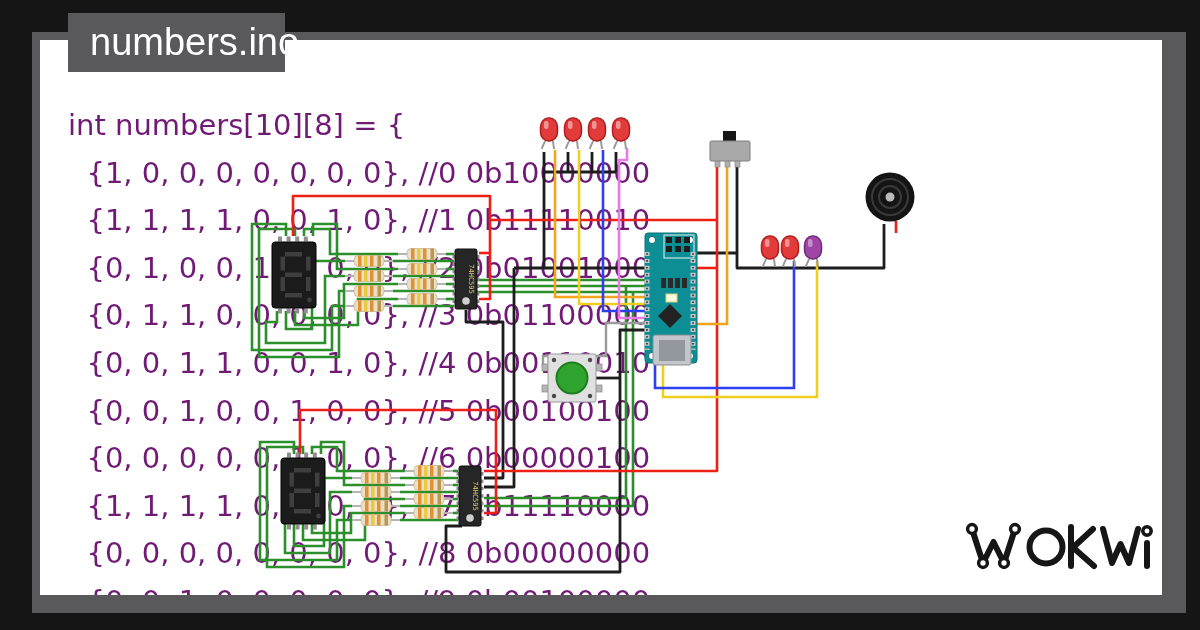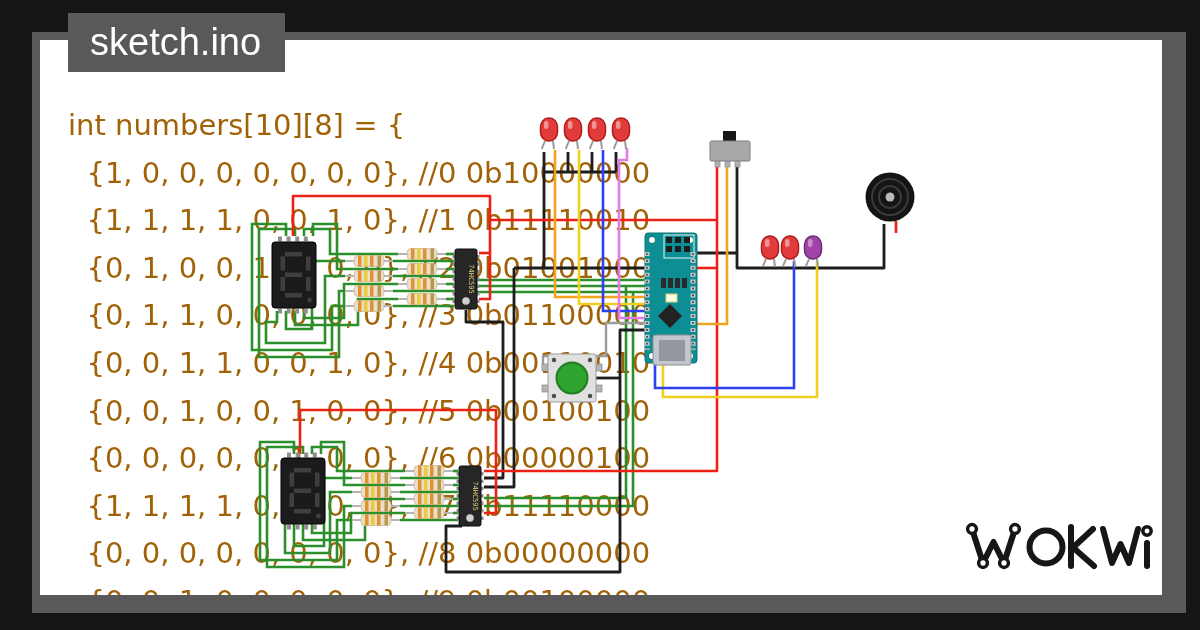--- a/index.html
+++ b/index.html
@@ -1,21 +1,21 @@
 <!DOCTYPE html>
 <html><head>
 <meta charset="utf-8">
 <style>
   html,body{margin:0;padding:0;background:#151515;}
   .stage{position:relative;width:1200px;height:630px;background:#151515;overflow:hidden;
          font-family:"DejaVu Sans",sans-serif;}
   .frame-shadow{position:absolute;left:32px;top:32px;width:1154px;height:581px;background:#59595c;}
   .canvas{position:absolute;left:40px;top:40px;width:1122px;height:555px;background:#ffffff;overflow:hidden;}
   .code{position:absolute;left:28px;top:62px;font-size:29px;line-height:47.6px;
-        color:#a16207;white-space:pre;letter-spacing:0;}
+        color:#701a75;white-space:pre;letter-spacing:0;}
   .circuit{position:absolute;left:0;top:0;z-index:2;}
   .tab{position:absolute;left:68px;top:13px;width:217px;height:59px;background:#59595c;z-index:3;
        color:#ffffff;font-size:38px;line-height:58px;padding-left:22px;box-sizing:border-box;
        font-family:"Liberation Sans",sans-serif;}
   .sr{position:absolute;width:1px;height:1px;overflow:hidden;clip:rect(0 0 0 0);}
 </style>
 </head>
 <body>
 
 <div class="stage">
@@ -261,16 +261,16 @@
         <circle cx="10" cy="17" r="4.4"></circle>
         <circle cx="53" cy="17" r="4.4"></circle>
         <circle cx="21" cy="51" r="4.4"></circle>
         <circle cx="42" cy="51" r="4.4"></circle>
         <circle cx="185" cy="19" r="4.2"></circle>
       </g>
     </g>
   </svg>
 
   <div class="tab">
-    <span>sketch.ino</span>
+    <span>numbers.ino</span>
   </div>
   <span class="sr">WOKWI</span>
 </div>
 
 </body></html>

